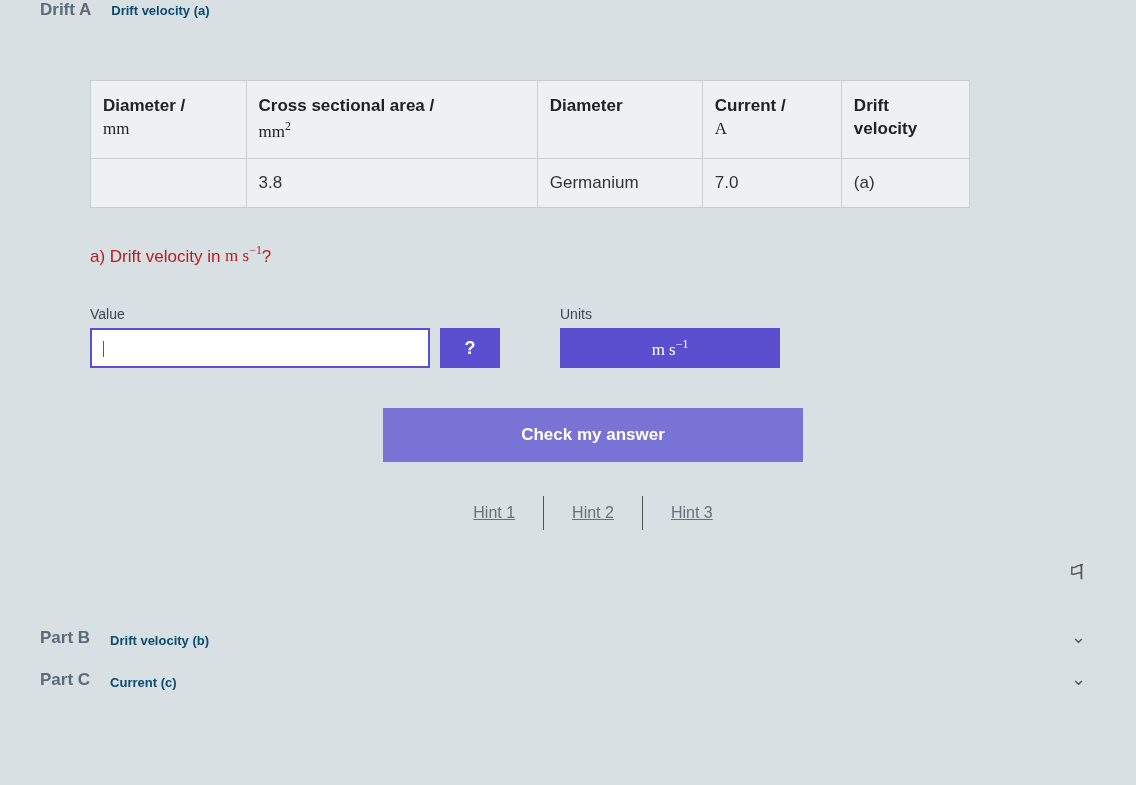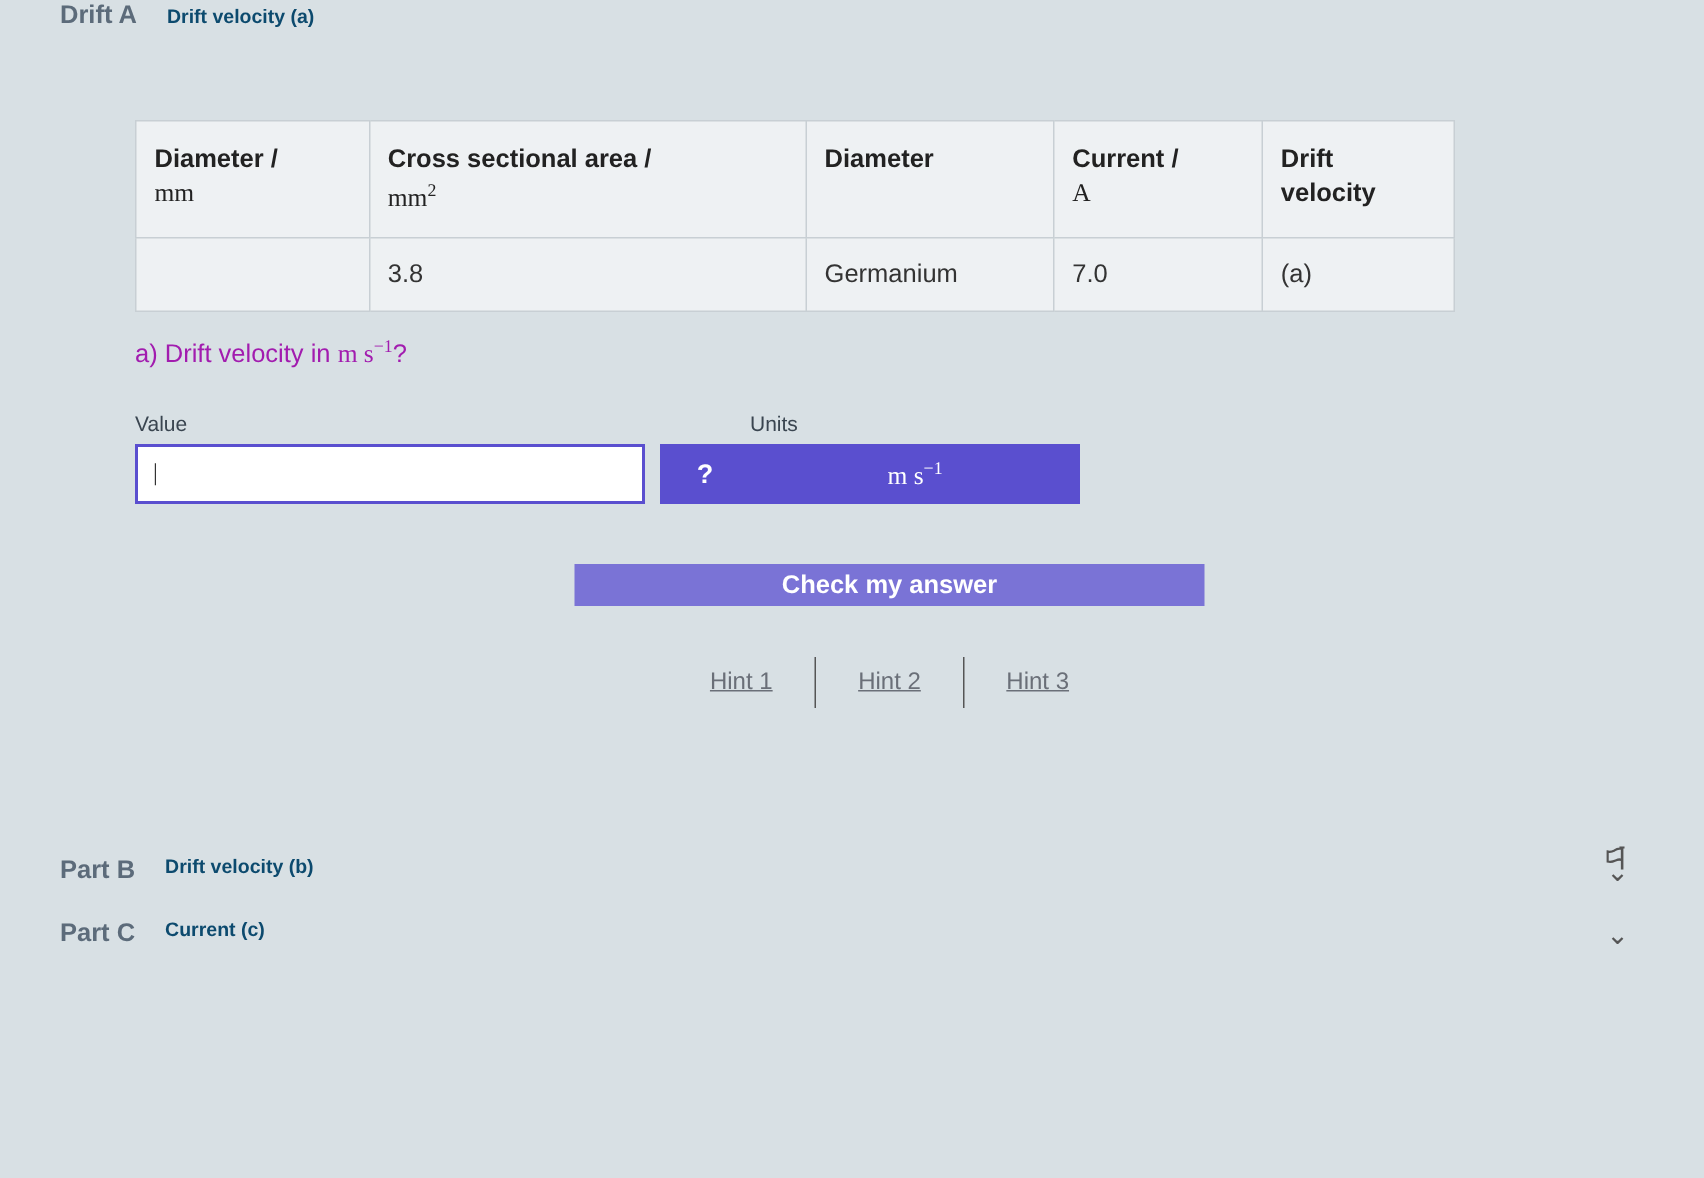--- a/index.html
+++ b/index.html
@@ -50,30 +50,31 @@
   }
   table.data td {
     font-weight: 400;
     color: #333;
   }
   .unit-serif {
     font-family: "Times New Roman", serif;
     font-weight: 400;
   }
   .question-line {
-    margin-top: 16px;
-    font-size: 17px;
-    color: #a21caf;
+    margin-top: 36px;
+    font-size: 17px;
+    color: #b91c1c;
   }
   .question-line .unit {
     font-family: "Times New Roman", serif;
   }
   .inputs-row {
-    margin-top: 28px;
-    display: flex;
+    margin-top: 40px;
+    display: flex;
+    gap: 60px;
     align-items: flex-end;
   }
   .field-label {
     font-size: 14px;
     color: #3a4550;
     margin-bottom: 6px;
   }
   .value-group {
     display: flex;
     align-items: stretch;
@@ -111,21 +112,21 @@
     display: flex;
     align-items: center;
     justify-content: center;
     font-family: "Times New Roman", serif;
     font-size: 17px;
   }
   .check-btn {
     display: block;
     margin: 40px auto 0 auto;
     width: 420px;
-    height: 28px;
+    height: 54px;
     background: #7a73d6;
     color: #fff;
     border: none;
     font-size: 17px;
     font-weight: 700;
     cursor: pointer;
   }
   .hints-row {
     margin-top: 34px;
     display: flex;
@@ -141,21 +142,21 @@
     cursor: pointer;
   }
   .hint-divider {
     width: 1px;
     height: 34px;
     background: #555;
   }
   .part-collapsed {
     padding: 18px 40px 4px 40px;
     display: flex;
-    align-items: flex-start;
+    align-items: flex-end;
     gap: 20px;
     position: relative;
   }
   .part-collapsed .chev {
     position: absolute;
     right: 50px;
     color: #555;
     font-size: 18px;
   }
   .flag-icon {

